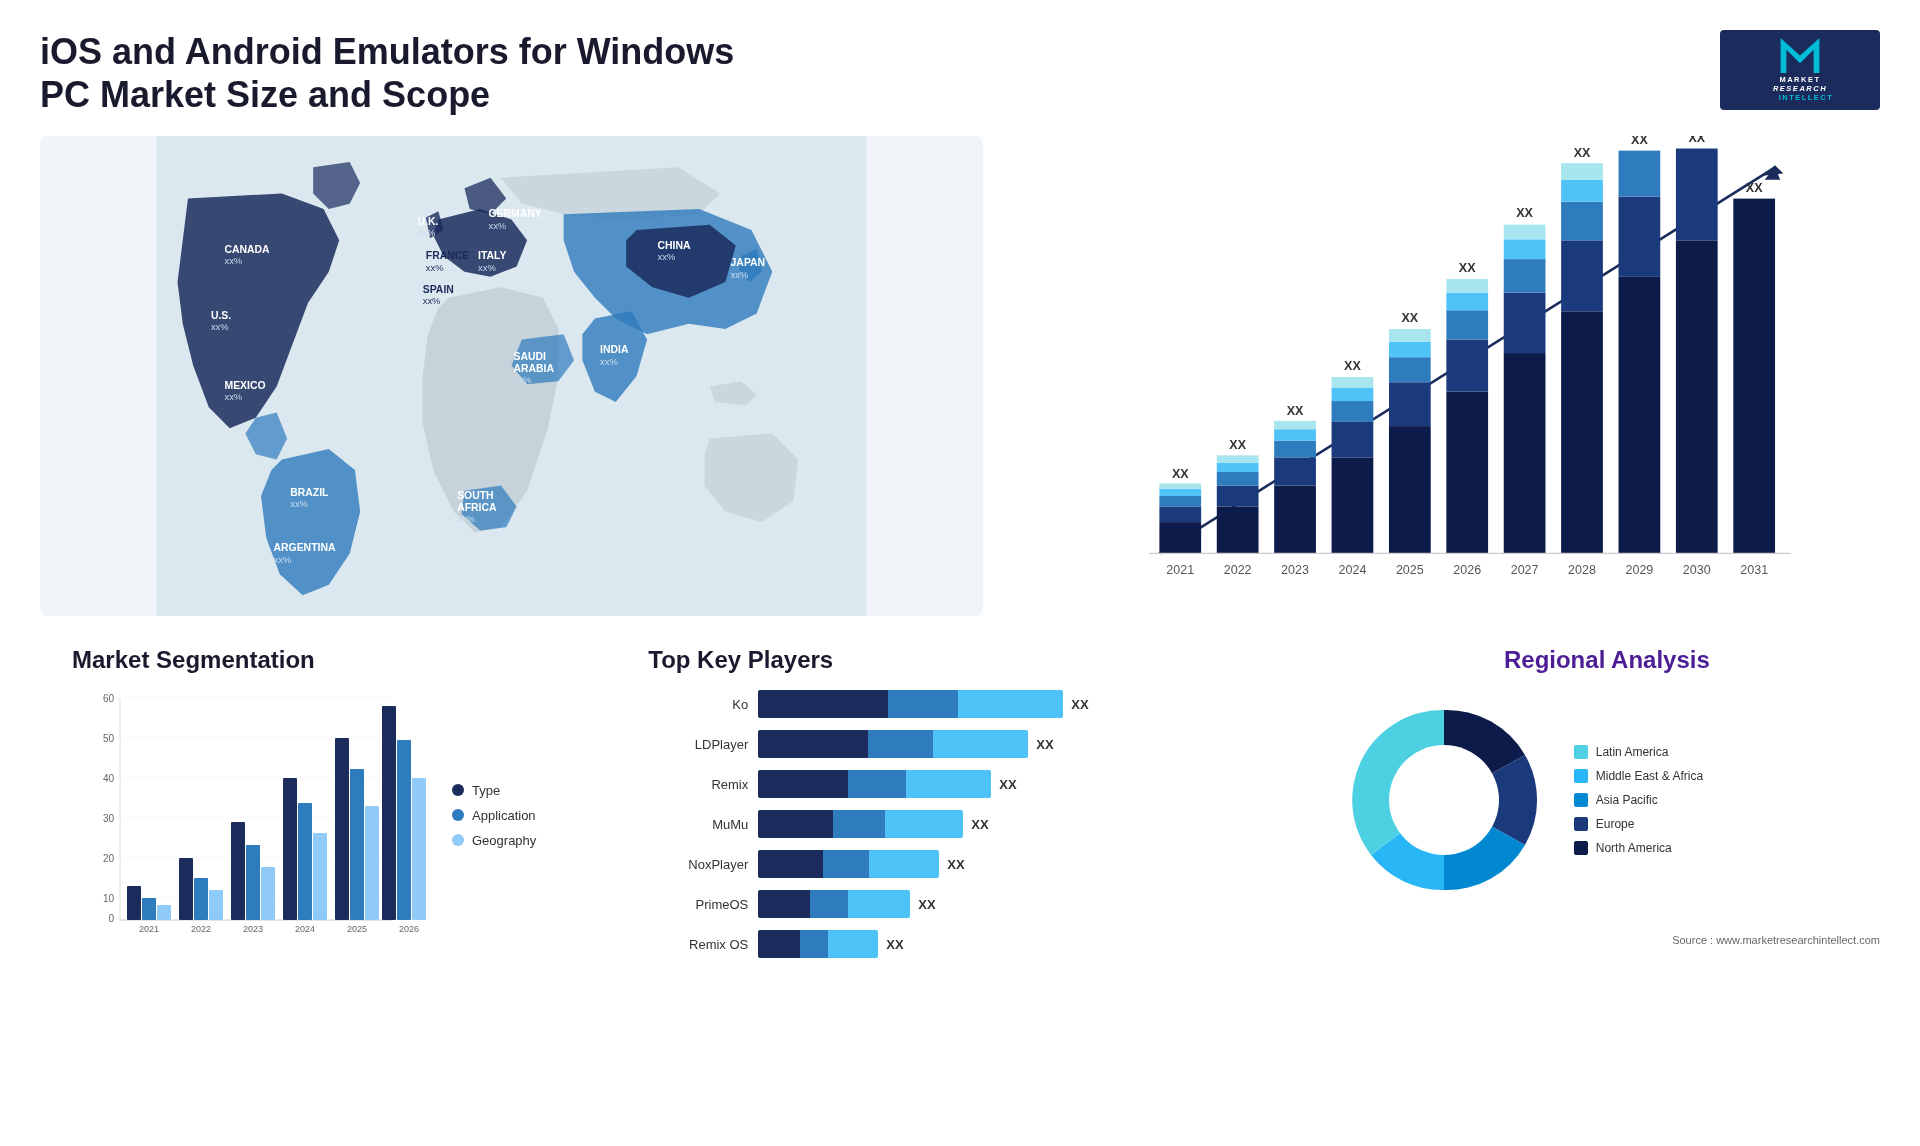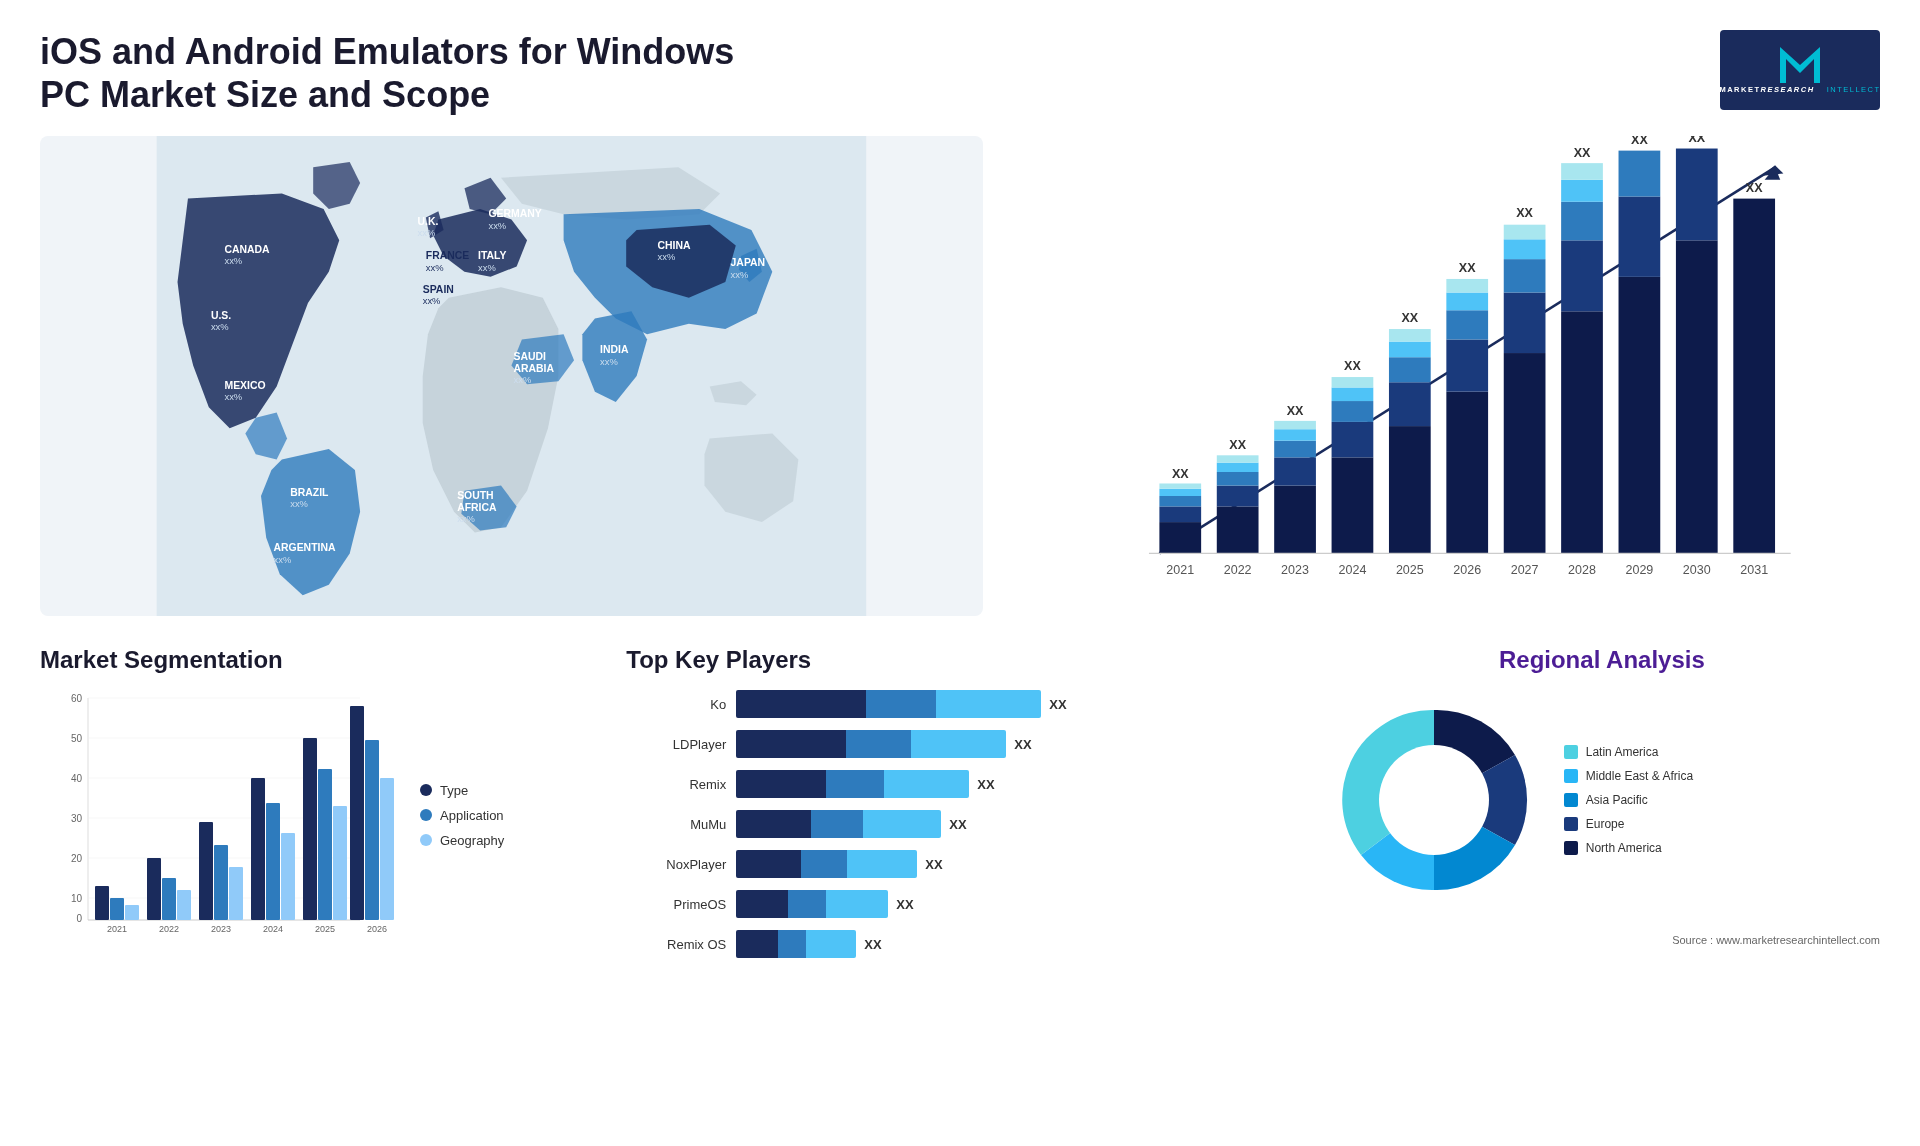--- a/index.html
+++ b/index.html
@@ -66,20 +66,21 @@
       position: relative;
     }
     
     .bottom-section {
       display: flex;
       gap: 30px;
       margin-top: 10px;
     }
     .segment-chart {
       flex: 1;
+      margin-left: 32px;
     }
     .segment-title {
       font-size: 24px;
       font-weight: 700;
       color: #1a1a2e;
       margin-bottom: 16px;
     }
     .key-players {
       flex: 1.2;
     }
@@ -206,24 +207,24 @@
 <div class="page-wrapper">
 
   <div class="header">
     <h1 class="page-title">iOS and Android Emulators for Windows PC Market Size and Scope</h1>
     <div class="logo-area">
       <div class="logo-box">
 
         <svg width="40" height="36" viewBox="0 0 40 36">
           <polygon points="0,36 0,0 20,18 40,0 40,36 34,36 34,12 20,26 6,12 6,36" fill="#00bcd4"></polygon>
         </svg>
-        <div style="display:flex;flex-direction:row;align-items:center;margin-top:2px;">
+        <div style="display:flex;flex-direction:column;align-items:center;margin-top:2px;">
           <span style="font-size:7.5px;font-weight:800;color:#fff;letter-spacing:1.5px;">MARKET</span>
           <span style="font-size:7.5px;font-weight:800;color:#fff;letter-spacing:1.5px;font-style:italic;">RESEARCH</span>
-          <span style="font-size:7.5px;font-weight:400;color:#00bcd4;letter-spacing:1.5px;margin-left:12px;">INTELLECT</span>
+          <span style="font-size:7.5px;font-weight:700;color:#00bcd4;letter-spacing:1.5px;margin-left:12px;">INTELLECT</span>
         </div>
       </div>
     </div>
   </div>
 
   <div class="top-section">
 
     <div class="map-container">
       <svg viewBox="0 0 680 460" width="100%" height="100%">
 

